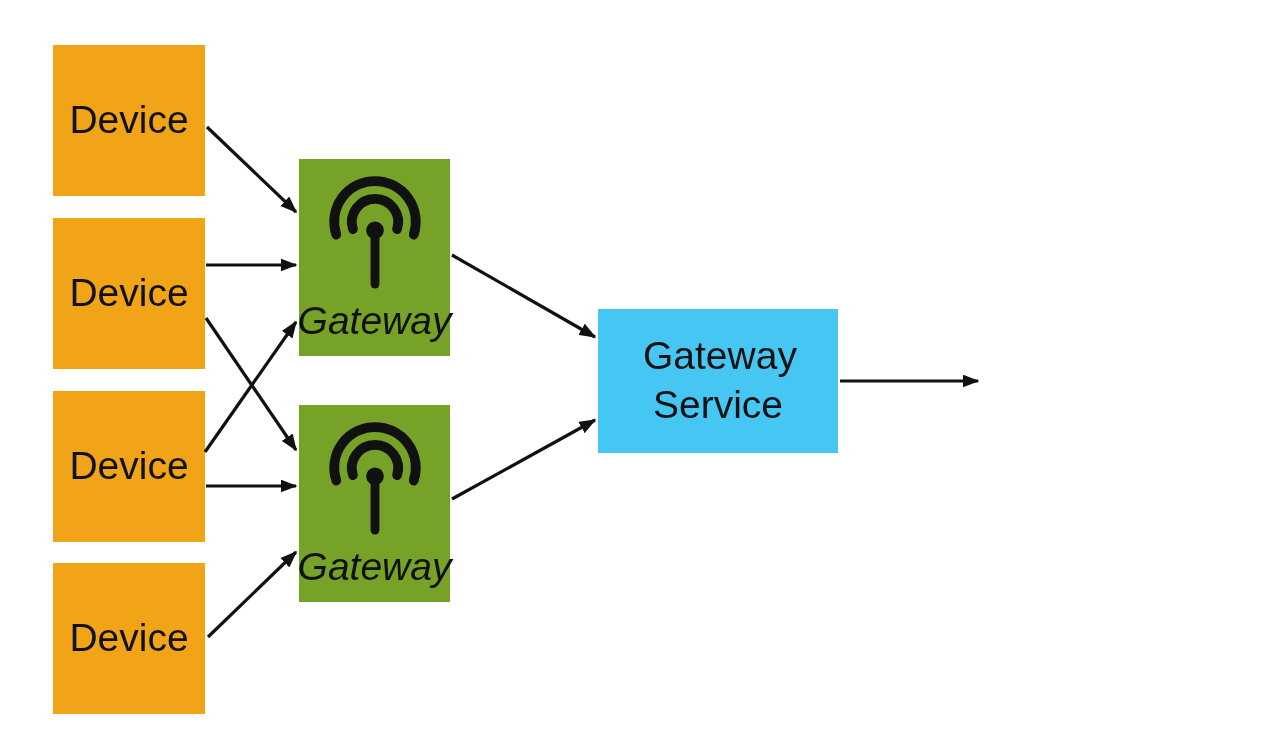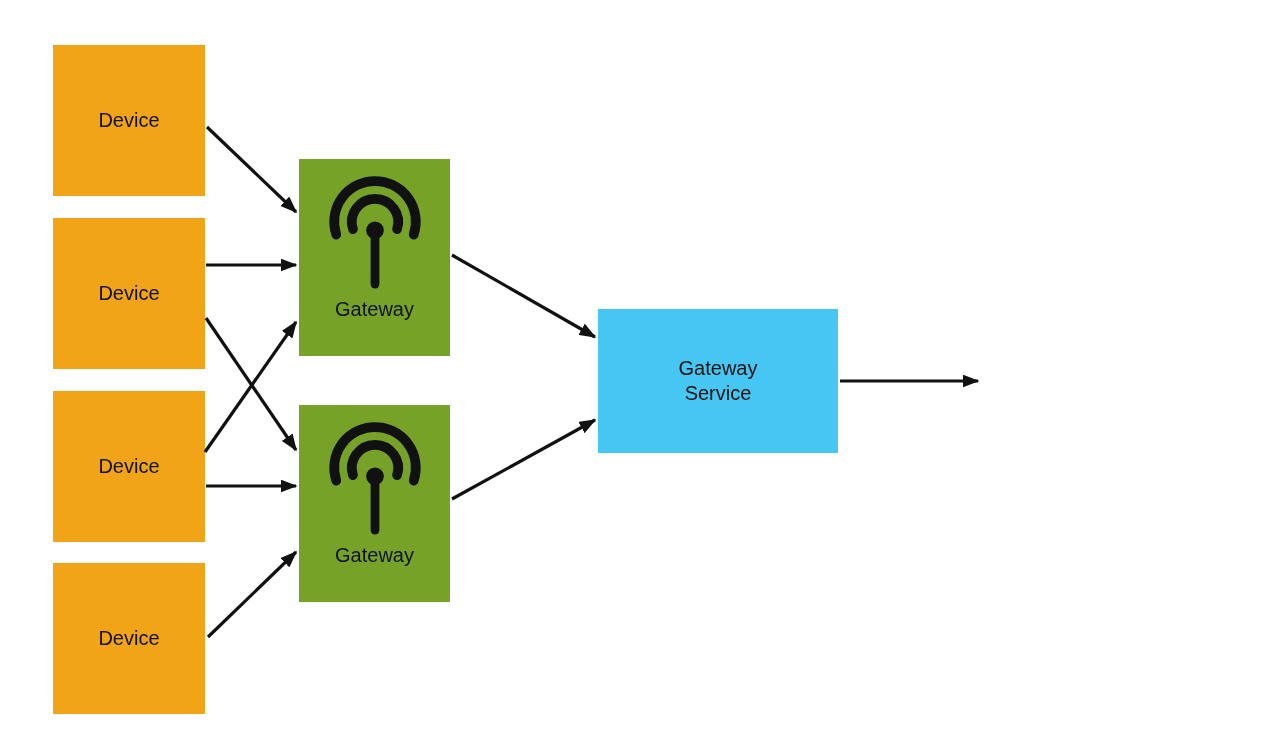--- a/index.html
+++ b/index.html
@@ -18,21 +18,21 @@
   .node {
     position: absolute;
     display: flex;
     align-items: center;
     justify-content: center;
     color: #111111;
     text-align: center;
     box-sizing: border-box;
   }
   .node .label {
-    font-size: 20px;
+    font-size: 39px;
     line-height: 1.25;
     color: #111111;
   }
   .device {
     left: 53px;
     width: 152px;
     height: 151px;
     background: #F2A418;
   }
   .device-1 { top: 45px; }
@@ -40,20 +40,21 @@
   .device-3 { top: 391px; }
   .device-4 { top: 563px; }
   .gateway {
     left: 299px;
     width: 151px;
     height: 197px;
     background: #76A228;
     flex-direction: column;
     justify-content: flex-start;
     padding-top: 14px;
+    font-style: italic;
   }
   .gateway-1 { top: 159px; }
   .gateway-2 { top: 405px; }
   .gateway .antenna {
     width: 102px;
     height: 122px;
     display: block;
   }
   .gateway .label {
     margin-top: 2px;

